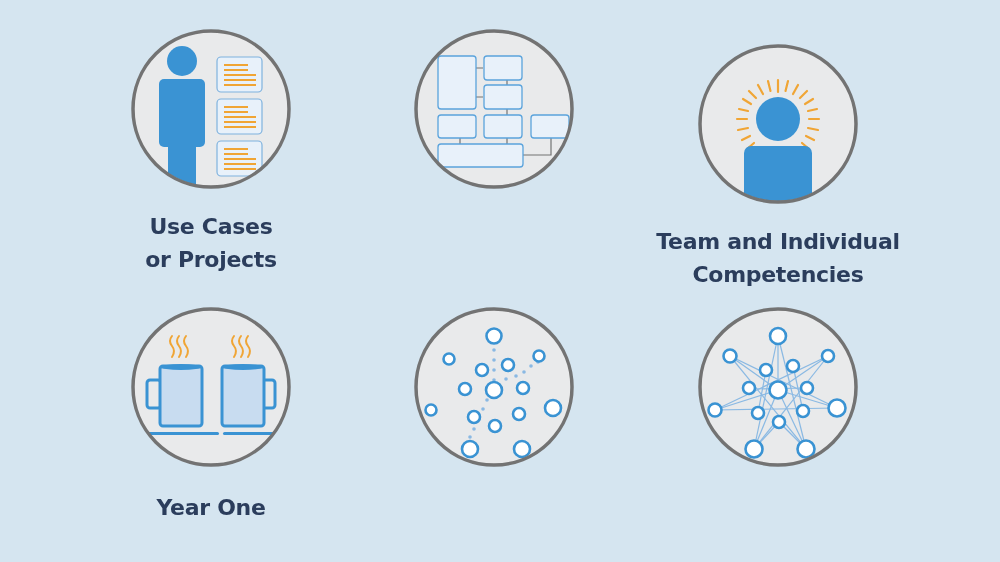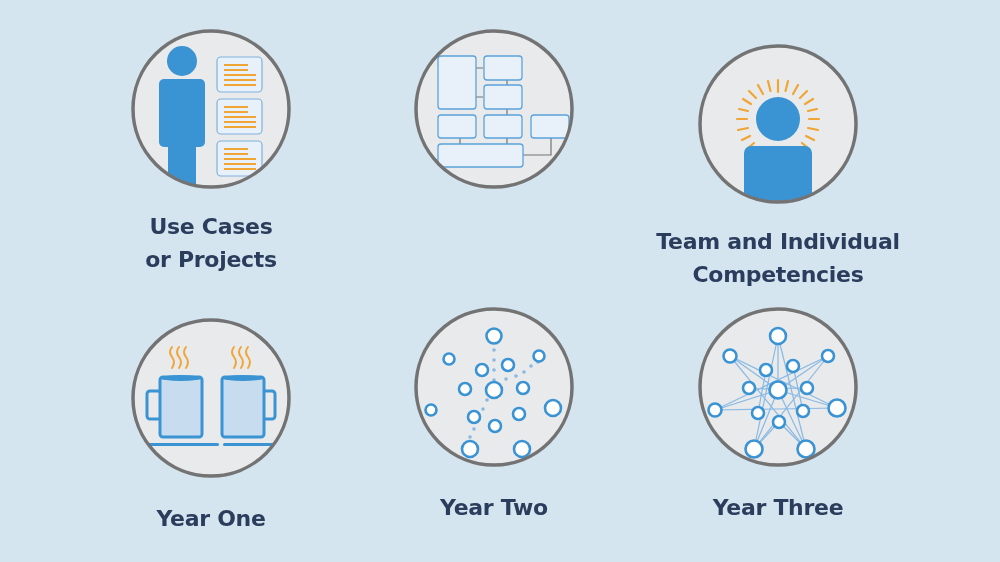--- a/index.html
+++ b/index.html
@@ -153,21 +153,21 @@
         </g>
         <circle cx="81" cy="76" r="22" fill="#3a93d3"></circle>
         <rect x="47" y="103" width="68" height="70" rx="7" fill="#3a93d3"></rect>
       </g>
       <circle cx="81" cy="81" r="78" fill="none" stroke="#737373" stroke-width="3.5"></circle>
     </svg>
     <div class="label label-top">Team and Individual
 Competencies</div>
   </div>
 
-  <div class="item" style="left:71px; top:317px;">
+  <div class="item" style="left:71px; top:306px;">
     <svg class="icon-circle" viewBox="0 0 162 162">
       <defs>
           <clipPath id="c4">
             <circle cx="81" cy="81" r="77"></circle>
           </clipPath>
         </defs>
       <circle cx="81" cy="81" r="78" fill="#e9eaeb"></circle>
       <g clip-path="url(#c4)">
 
         <g stroke="#f0a535" stroke-width="2" fill="none" stroke-linecap="round">
@@ -234,21 +234,20 @@
           <circle cx="140" cy="102" r="8"></circle>
           <circle cx="61" cy="111" r="6"></circle>
           <circle cx="106" cy="108" r="6"></circle>
           <circle cx="82" cy="120" r="6"></circle>
           <circle cx="57" cy="143" r="8"></circle>
           <circle cx="109" cy="143" r="8"></circle>
         </g>
       </g>
       <circle cx="81" cy="81" r="78" fill="none" stroke="#737373" stroke-width="3.5"></circle>
     </svg>
-    <div class="label label-bottom">Year Two</div>
   </div>
 
   <div class="item" style="left:638px; top:306px;">
     <svg class="icon-circle" viewBox="0 0 162 162">
       <defs>
           <clipPath id="c6">
             <circle cx="81" cy="81" r="77"></circle>
           </clipPath>
         </defs>
       <circle cx="81" cy="81" r="78" fill="#e9eaeb"></circle>
@@ -289,16 +288,15 @@
           <circle cx="140" cy="102" r="8.5"></circle>
           <circle cx="61" cy="107" r="6"></circle>
           <circle cx="106" cy="105" r="6"></circle>
           <circle cx="82" cy="116" r="6"></circle>
           <circle cx="57" cy="143" r="8.5"></circle>
           <circle cx="109" cy="143" r="8.5"></circle>
         </g>
       </g>
       <circle cx="81" cy="81" r="78" fill="none" stroke="#737373" stroke-width="3.5"></circle>
     </svg>
-    <div class="label label-bottom">Year Three</div>
   </div>
 
 </div>
 
 </body></html>

